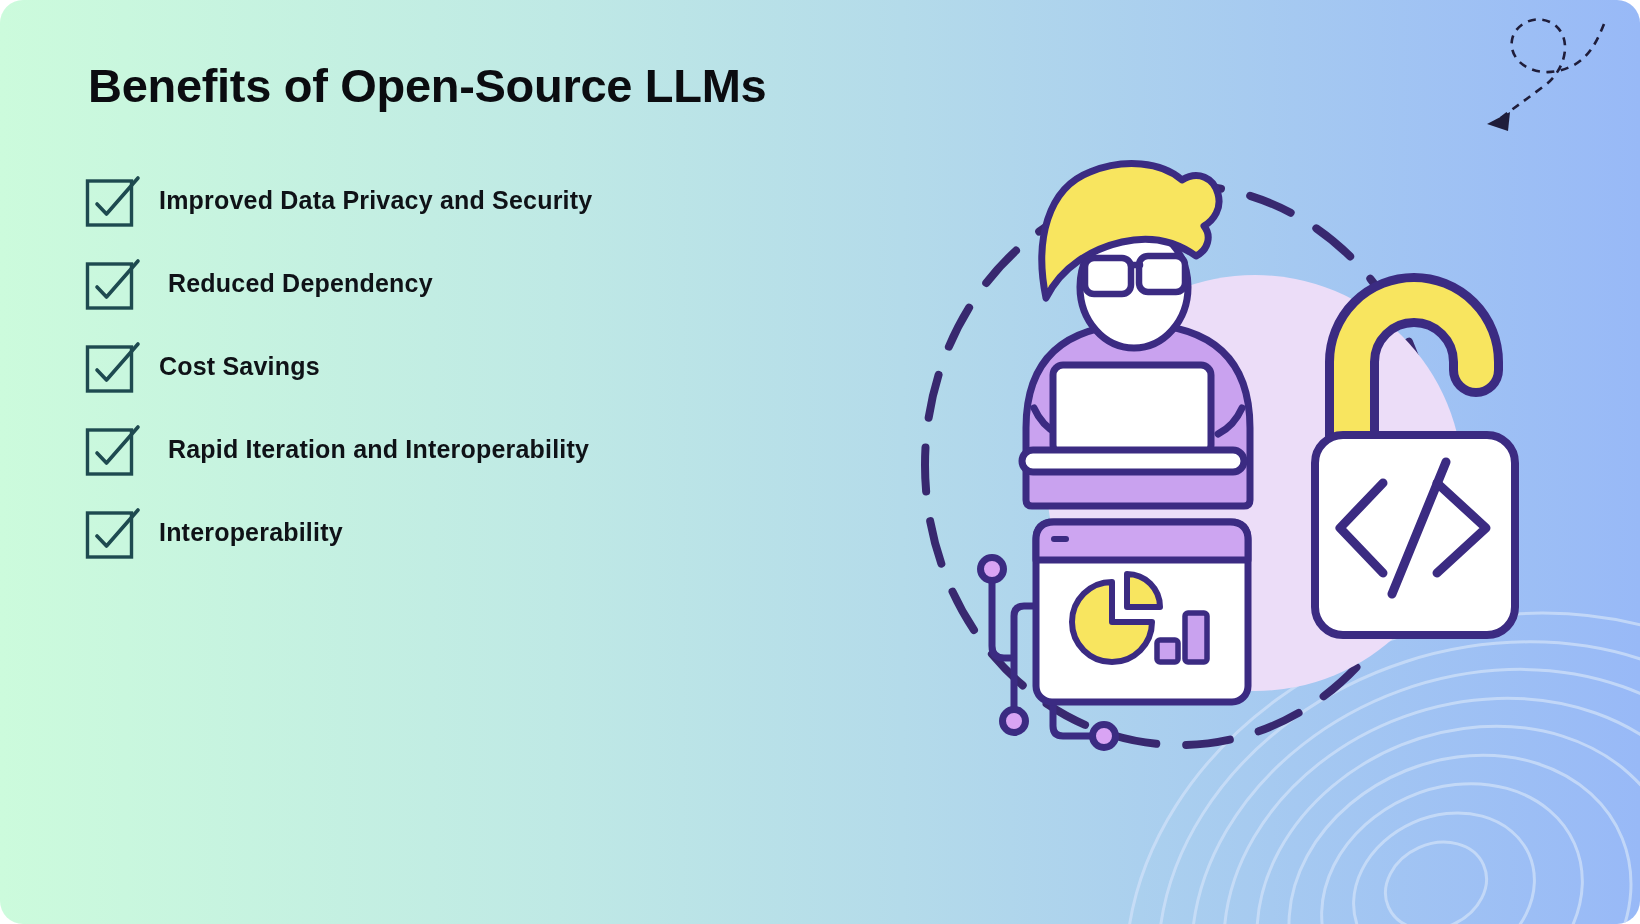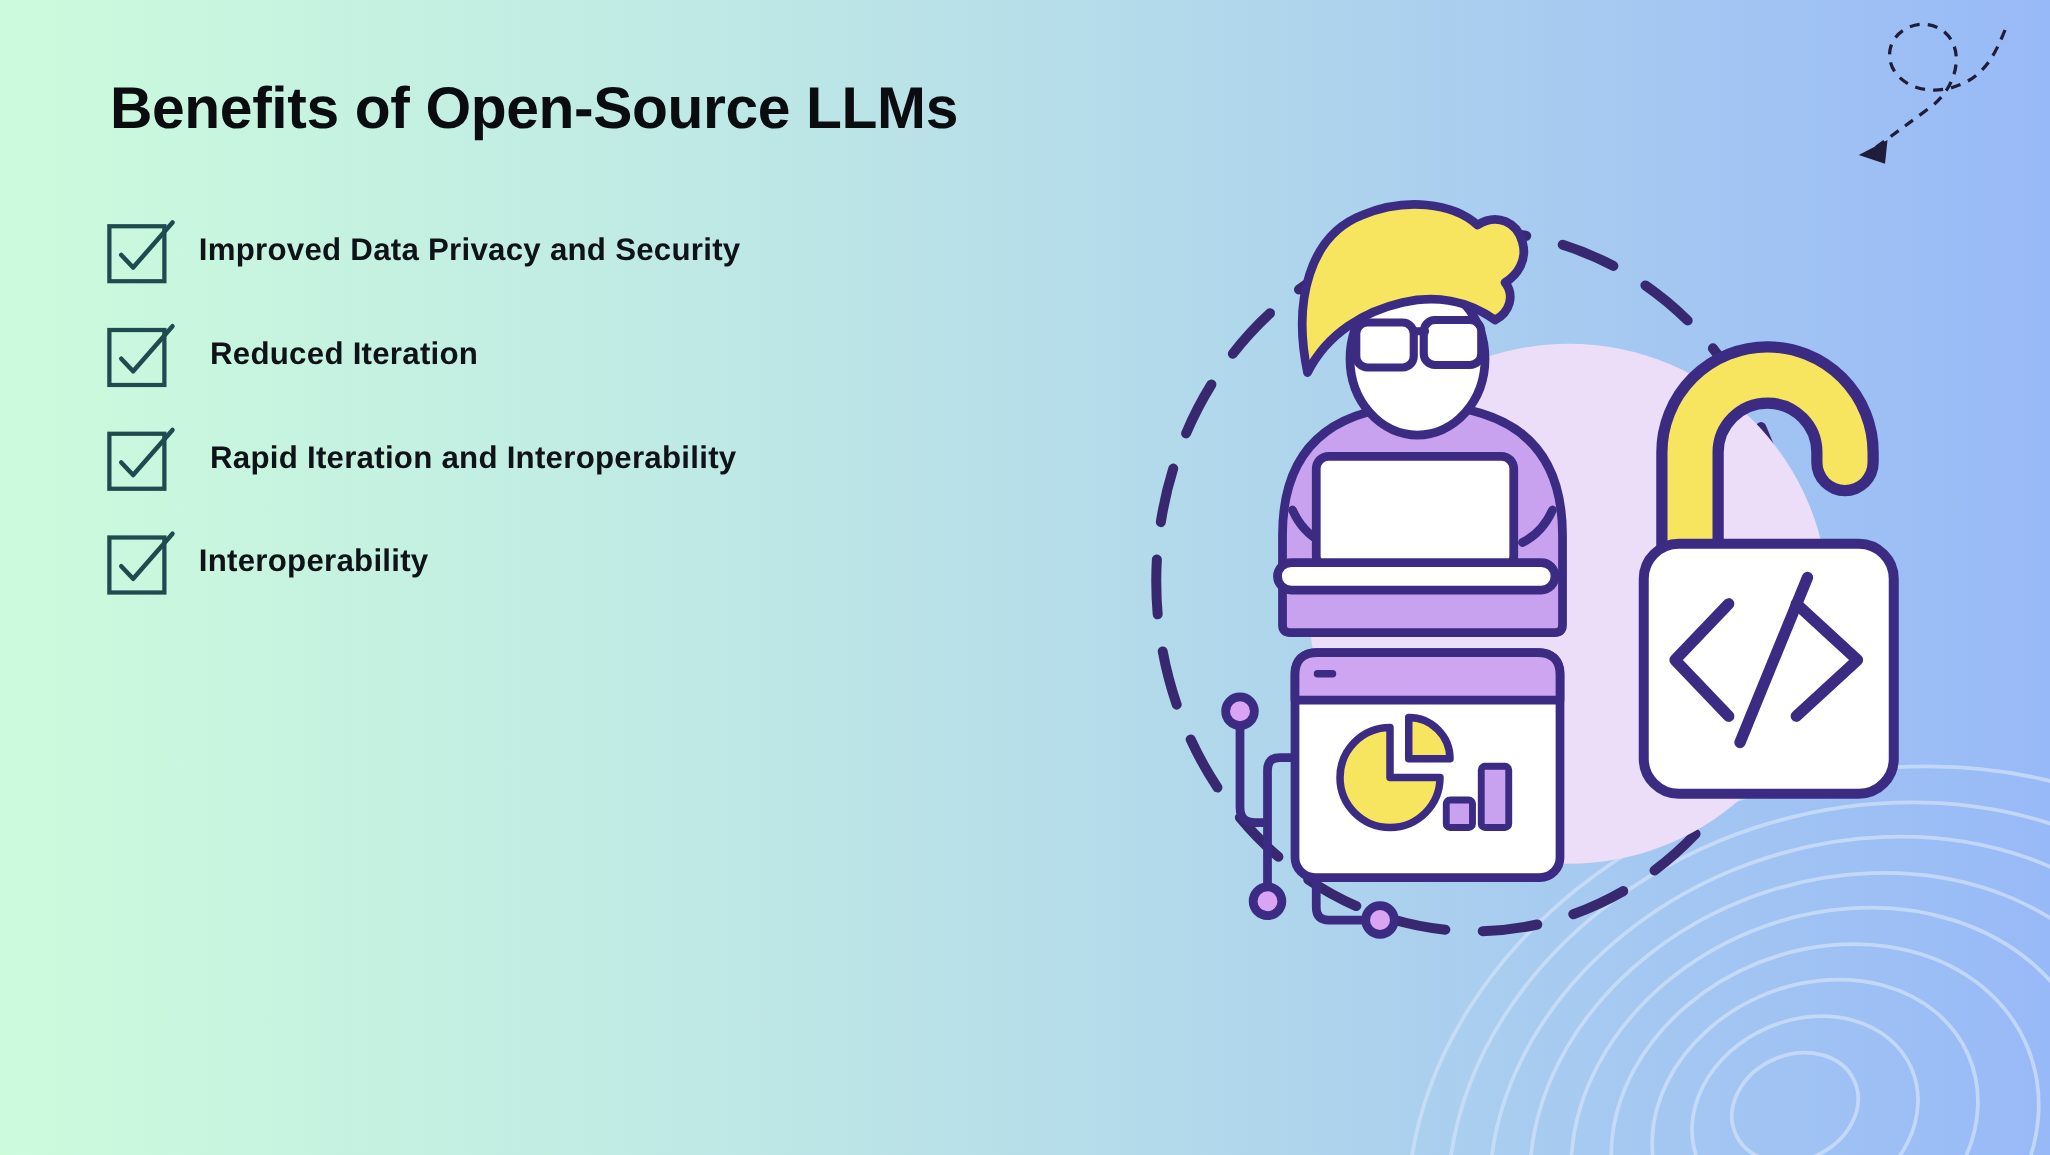--- a/index.html
+++ b/index.html
@@ -2,20 +2,21 @@
 <html><head>
 <meta charset="utf-8">
 <style>
   html,body{margin:0;padding:0;background:#fff;}
   .stage{
     position:relative;
     width:1640px;height:924px;
     overflow:hidden;
     background:linear-gradient(to right,#ccfbdc 0%, #bfe9e5 34%, #b4dbea 55%, #98b9f7 100%);
     font-family:"Liberation Sans","DejaVu Sans",sans-serif;
+    border-radius:23px;
   }
   .art{position:absolute;left:0;top:0;width:1640px;height:924px;}
   h1.title{
     position:absolute;left:88px;top:58px;margin:0;
     font-size:47px;font-weight:800;letter-spacing:-0.3px;
     color:#0b0c10;z-index:3;
   }
   .list{
     position:absolute;left:85px;top:173px;z-index:3;
     display:flex;flex-direction:column;gap:29px;
@@ -123,25 +124,32 @@
       <polyline points="12,31 21.5,41 53,5" fill="none" stroke="#1e4a50" stroke-width="3.6" stroke-linecap="round" stroke-linejoin="round"></polyline>
     </svg>
     <span class="lbl">Improved Data Privacy and Security</span>
   </div>
 
   <div class="check-item indent">
     <svg class="cb" viewBox="0 0 60 54">
       <rect x="2.5" y="8" width="44" height="44" fill="none" stroke="#1e4a50" stroke-width="3.4"></rect>
       <polyline points="12,31 21.5,41 53,5" fill="none" stroke="#1e4a50" stroke-width="3.6" stroke-linecap="round" stroke-linejoin="round"></polyline>
     </svg>
-    <span class="lbl">Reduced Iteration</span>
+    <span class="lbl">Reduced Dependency</span>
   </div>
 
 
 
+  <div class="check-item">
+    <svg class="cb" viewBox="0 0 60 54">
+      <rect x="2.5" y="8" width="44" height="44" fill="none" stroke="#1e4a50" stroke-width="3.4"></rect>
+      <polyline points="12,31 21.5,41 53,5" fill="none" stroke="#1e4a50" stroke-width="3.6" stroke-linecap="round" stroke-linejoin="round"></polyline>
+    </svg>
+    <span class="lbl">Cost Savings</span>
+  </div>
 
   <div class="check-item indent">
     <svg class="cb" viewBox="0 0 60 54">
       <rect x="2.5" y="8" width="44" height="44" fill="none" stroke="#1e4a50" stroke-width="3.4"></rect>
       <polyline points="12,31 21.5,41 53,5" fill="none" stroke="#1e4a50" stroke-width="3.6" stroke-linecap="round" stroke-linejoin="round"></polyline>
     </svg>
     <span class="lbl">Rapid Iteration and Interoperability</span>
   </div>
 
   <div class="check-item">

